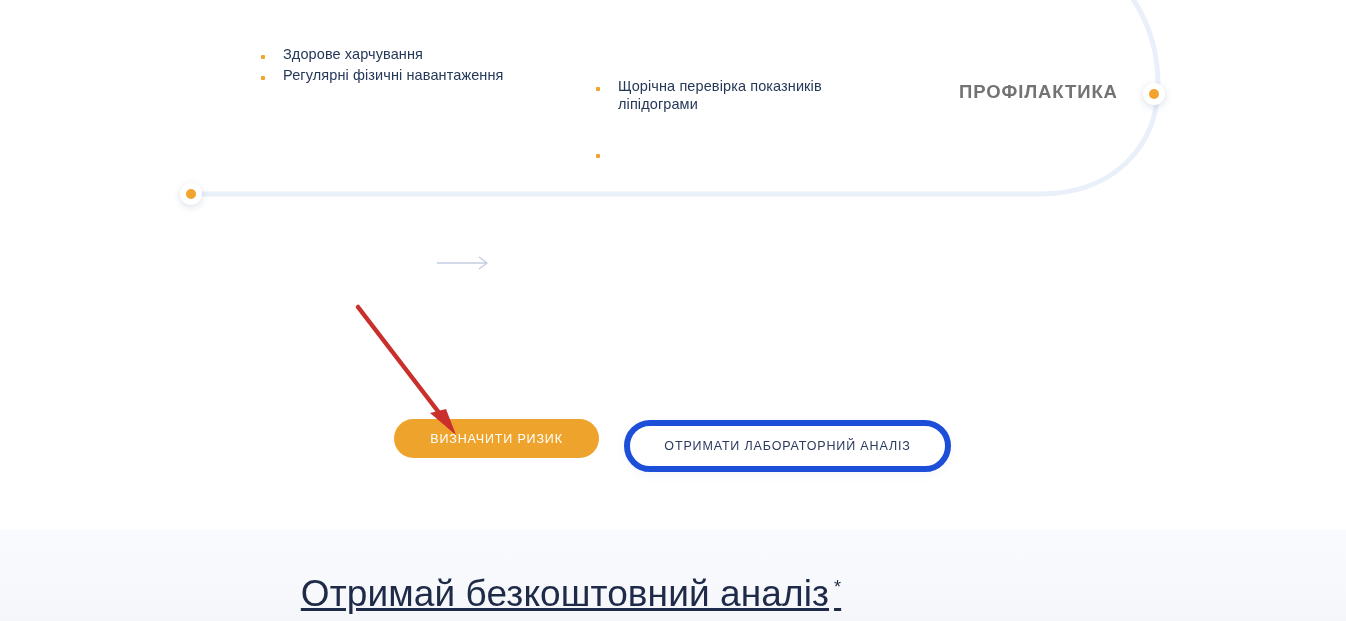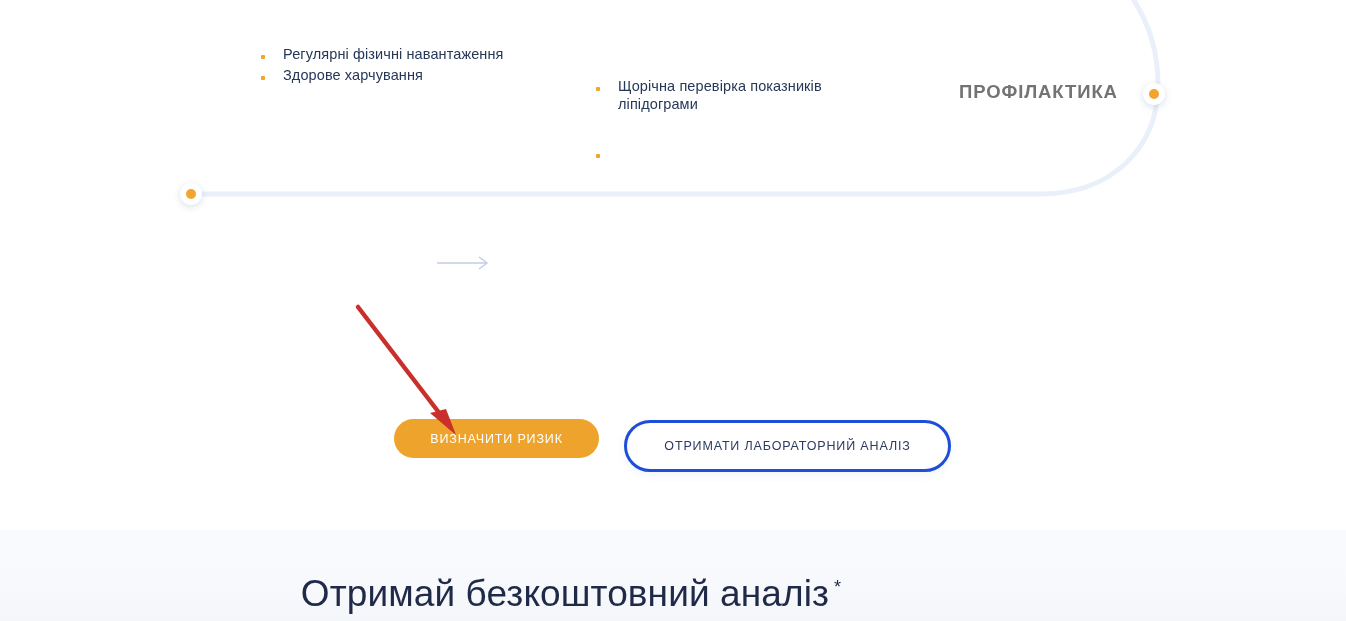--- a/index.html
+++ b/index.html
@@ -153,21 +153,21 @@
     color: #ffffff;
     border: none;
   }
   .btn-secondary {
     left: 624px;
     top: 420px;
     width: 327px;
     height: 52px;
     background: #ffffff;
     color: #2b3a5e;
-    border: 3px solid #1d4ed8;
+    border: 6px solid #1d4ed8;
     box-shadow: 0 3px 10px rgba(90,120,170,0.07);
   }
 
   
   .annot-arrow {
     position: absolute;
     left: 340px;
     top: 295px;
     width: 140px;
     height: 150px;
@@ -179,20 +179,21 @@
     position: absolute;
     left: 0;
     top: 562px;
     width: 1142px;
     text-align: center;
     font-size: 37px;
     line-height: 50px;
     color: #1e2a47;
     letter-spacing: 0.1px;
     white-space: nowrap;
+    text-decoration: underline;
   }
   .headline .star {
     font-size: 18px;
     vertical-align: super;
     margin-left: 5px;
     color: #1e2a47;
   }
 </style>
 </head>
 <body>
@@ -207,25 +208,25 @@
   </svg>
 
   <div class="dot dot-left"></div>
   <div class="dot dot-right"></div>
 
   <div class="section-label">ПРОФІЛАКТИКА</div>
 
   <div class="bullets col1">
     <div class="bullet-item">
       <span class="bullet-mark"></span>
+      <span class="bullet-text">Здорове харчування</span>
+    </div>
+    <div class="bullet-item">
+      <span class="bullet-mark"></span>
       <span class="bullet-text">Регулярні фізичні навантаження</span>
-    </div>
-    <div class="bullet-item">
-      <span class="bullet-mark"></span>
-      <span class="bullet-text">Здорове харчування</span>
     </div>
   </div>
 
   <div class="bullets col2">
     <div class="bullet-item">
       <span class="bullet-mark"></span>
       <span class="bullet-text">Щорічна перевірка показників ліпідограми</span>
     </div>
     <div class="bullet-item">
       <span class="bullet-mark"></span>

